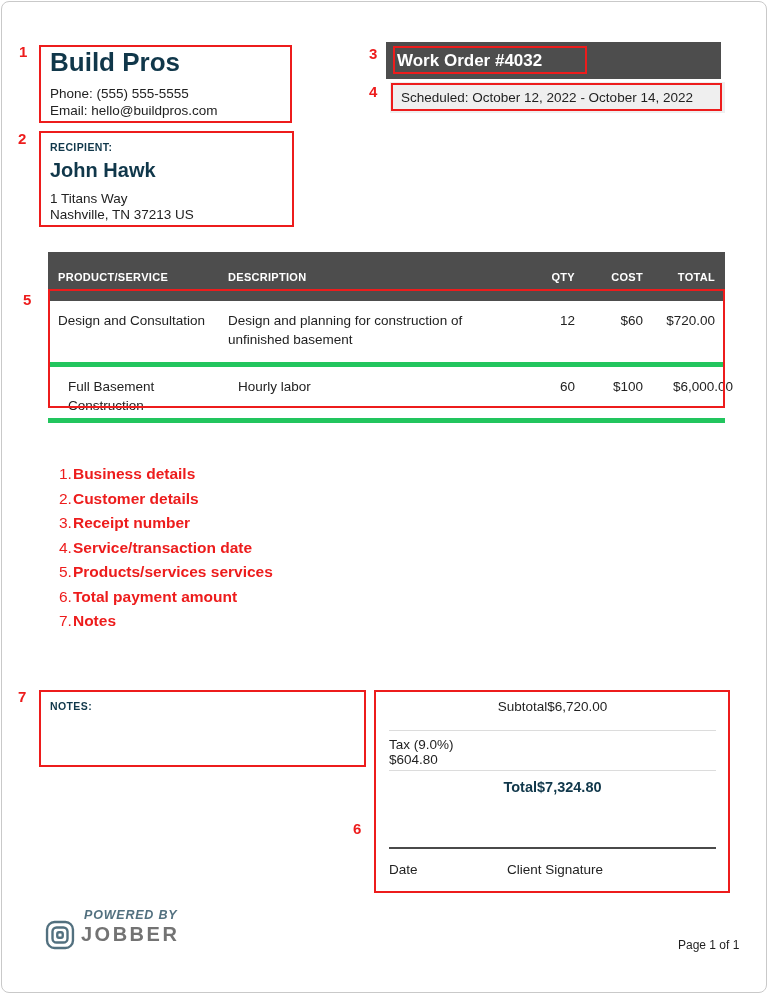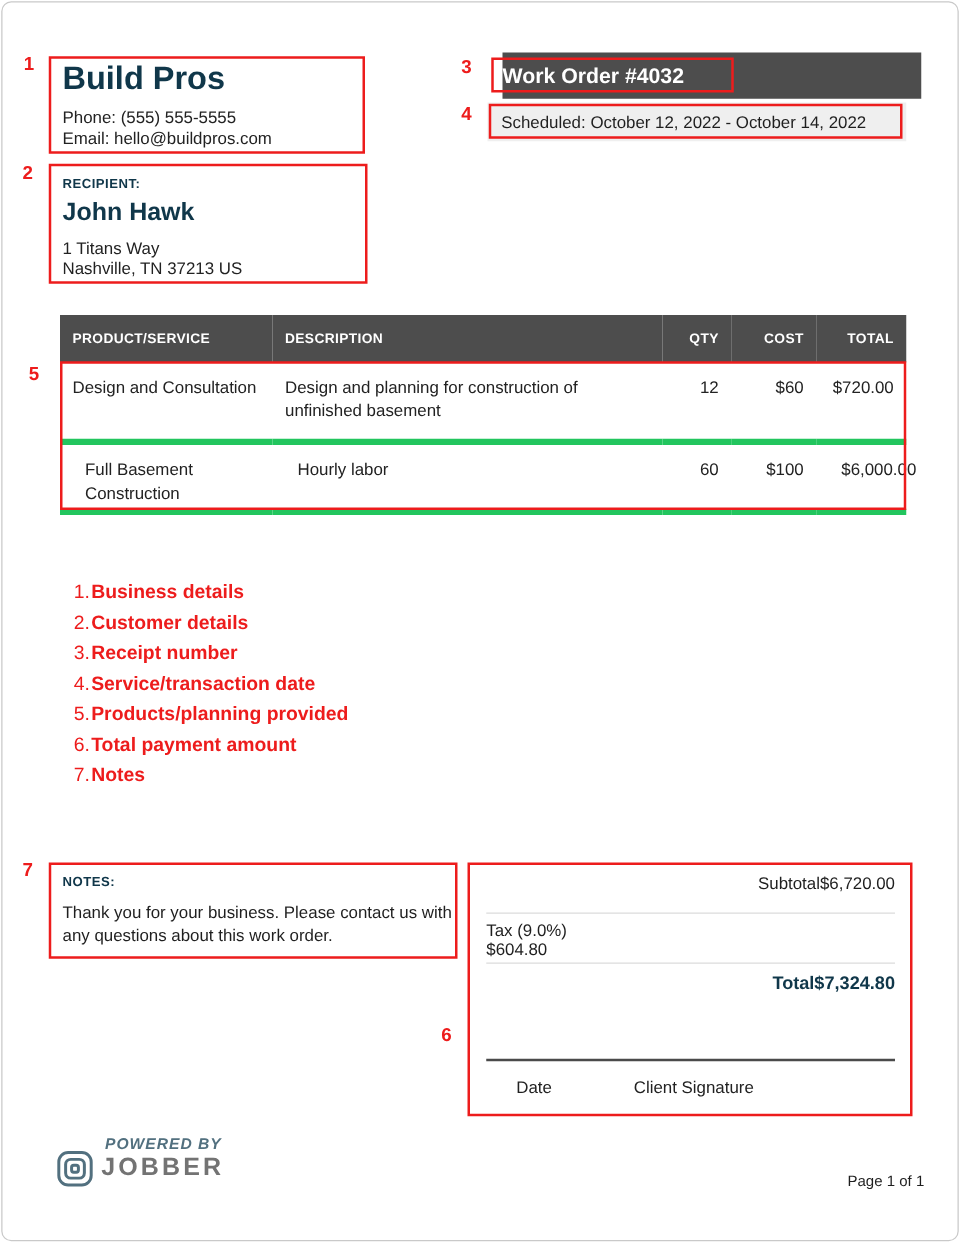--- a/index.html
+++ b/index.html
@@ -32,57 +32,57 @@
   
   .biz-name   { position:absolute; left:48px; top:45px;  font-size:26px; font-weight:bold; color:#10374a; }
   .biz-phone  { position:absolute; left:48px; top:84px;  font-size:13.5px; }
   .biz-email  { position:absolute; left:48px; top:101px; font-size:13.5px; }
   .recip-label{ position:absolute; left:48px; top:139px; font-size:10.5px; font-weight:bold; color:#10374a; letter-spacing:.4px; }
   .recip-name { position:absolute; left:48px; top:157px; font-size:20px; font-weight:bold; color:#10374a; }
   .recip-a1   { position:absolute; left:48px; top:189px; font-size:13.5px;text-align:center; }
   .recip-a2   { position:absolute; left:48px; top:205px; font-size:13.5px; }
 
   
-  .wo-bar  { position:absolute; left:400px; top:40px; width:335px; height:37px; background:#4d4d4d;
-             color:#fff; font-size:17px; font-weight:bold; line-height:37px; }
+  .wo-bar  { position:absolute; left:384px; top:40px; width:335px; height:37px; background:#4d4d4d;
+             color:#fff; font-size:17px; font-weight:bold; line-height:37px; padding-left:11px; }
   .wo-band { position:absolute; left:388px; top:80px; width:335px; height:31px; background:#efefef;
              font-size:13.5px; line-height:31px; padding-left:11px; color:#1f1f1f; }
 
   
   .items { position:absolute; left:46px; top:250px; width:677px; border-collapse:collapse; table-layout:fixed; }
   .items th { background:#4d4d4d; color:#fff; font-size:11px; font-weight:bold; letter-spacing:.3px;
-              height:38px; text-align:left; padding:0 0 0 10px; }
+              height:49px; text-align:left; padding:0 0 0 10px; }
   .items th.r, .items td.r { text-align:right; padding:0 10px 0 0;margin-top:11px; }
   .items td { font-size:13.5px; vertical-align:top; padding:10px 10px 0 10px; line-height:19px;
               border-bottom:5px solid #22c55e; background:#fff; }
   .items td.r { padding-top:10px; }
   .items tr.row1 td { height:63px; }
   .items tr.row2 td { height:56px;padding-left:20px; }
   .col-prod { width:170px; } .col-desc { width:312px; } .col-qty { width:55px; }
   .col-cost { width:68px; }  .col-tot  { width:72px; }
 
   
   .legend { position:absolute; left:57px; top:460px; list-style:none; }
   .legend li { font-size:15.5px; line-height:24.5px; color:#ed1c1c; }
   .legend .n { font-weight:normal; margin-right:1px; }
   .legend .t { font-weight:bold; }
 
   
   .notes-label { position:absolute; left:48px; top:698px; font-size:10.5px; font-weight:bold; color:#10374a; letter-spacing:.4px; }
   .notes-text  { position:absolute; left:48px; top:719px; width:322px; font-size:13.5px; line-height:18.5px; color:#1f1f1f; }
 
   
-  .tot-row { position:absolute; left:387px; width:327px; display:flex; justify-content:flex-end; font-size:13.5px; color:#1f1f1f; }
+  .tot-row { position:absolute; left:387px; width:327px; display:flex; justify-content:center; font-size:13.5px; color:#1f1f1f; }
   .tot-sub { top:697px; }
   .tot-tax { top:735px;flex-direction:column; }
   .tot-grand { top:777px; font-size:14.5px; font-weight:bold; color:#10374a; }
   .tot-div { position:absolute; left:387px; width:327px; height:1px; background:#dcdcdc; }
   .div1 { top:728px; } .div2 { top:768px; }
   .sig-line { position:absolute; left:387px; top:845px; width:327px; height:2px; background:#4a4a4a; }
-  .sig-date { position:absolute; left:387px; top:860px; font-size:13.5px;margin-left:24px; }
+  .sig-date { position:absolute; left:387px; top:860px; font-size:13.5px; }
   .sig-client { position:absolute; left:505px; top:860px; font-size:13.5px; }
 
   
   .logo-icon { position:absolute; left:43px; top:918px; }
   .powered-by { position:absolute; left:82px; top:906px; font-size:12.5px; font-weight:bold; font-style:italic;
                 color:#52707f; letter-spacing:.8px; }
   .brand { position:absolute; left:79px; top:921px; font-size:20px; font-weight:bold; color:#737373; letter-spacing:2.5px; }
   .page-num { position:absolute; left:676px; top:936px; font-size:12px; color:#1f1f1f; }
 </style>
 </head>
@@ -135,27 +135,26 @@
         <td class="r">$6,000.00</td>
       </tr>
     </tbody>
   </table>
 
   <ol class="legend">
     <li><span class="n">1.</span><span class="t">Business details</span></li>
     <li><span class="n">2.</span><span class="t">Customer details</span></li>
     <li><span class="n">3.</span><span class="t">Receipt number</span></li>
     <li><span class="n">4.</span><span class="t">Service/transaction date</span></li>
-    <li><span class="n">5.</span><span class="t">Products/planning provided</span></li>
+    <li><span class="n">5.</span><span class="t">Products/services services</span></li>
     <li><span class="n">6.</span><span class="t">Total payment amount</span></li>
     <li><span class="n">7.</span><span class="t">Notes</span></li>
   </ol>
 
   <div class="notes-label">NOTES:</div>
-  <div class="notes-text">Thank you for your business. Please contact us with any questions about this work order.</div>
 
   <div class="tot-row tot-sub">
     <span>Subtotal</span>
     <span>$6,720.00</span>
   </div>
   <div class="tot-div div1"></div>
   <div class="tot-row tot-tax">
     <span>Tax (9.0%)</span>
     <span>$604.80</span>
   </div>

